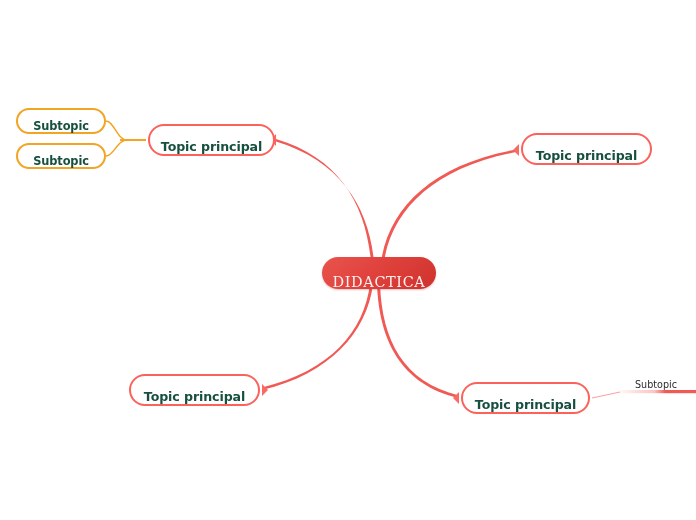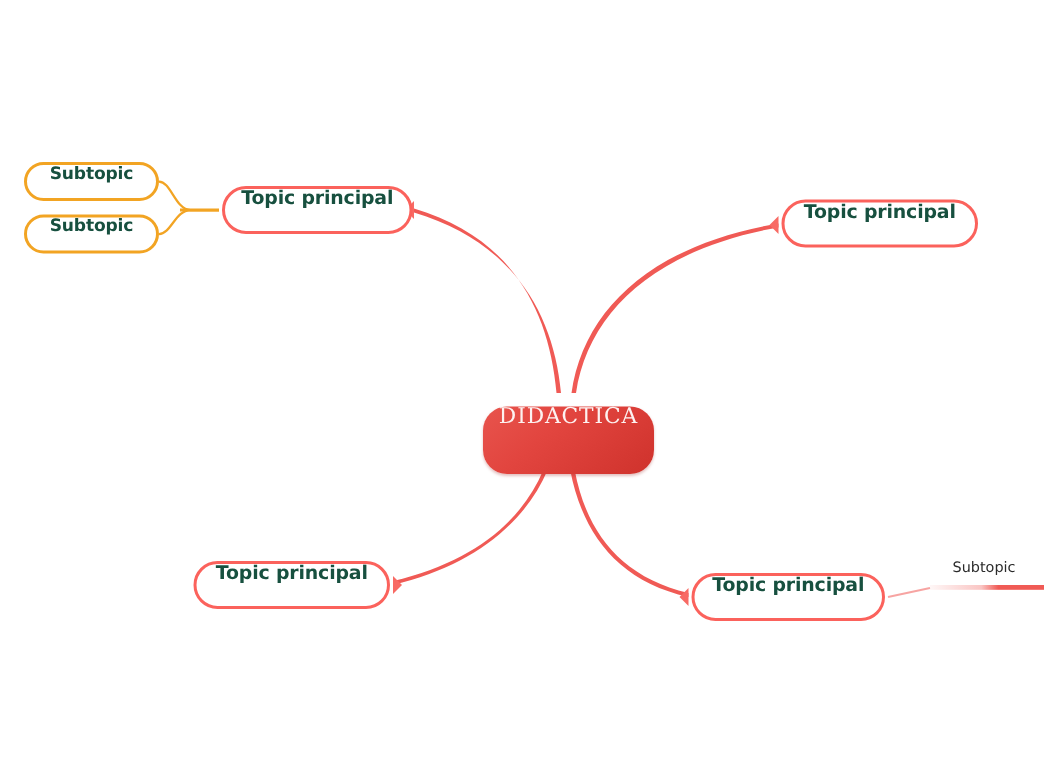--- a/index.html
+++ b/index.html
@@ -24,30 +24,30 @@
     left: 0;
     top: 0;
     width: 696px;
     height: 520px;
     pointer-events: none;
   }
   .node {
     position: absolute;
     box-sizing: border-box;
     display: flex;
-    align-items: flex-start;
+    align-items: flex-end;
     justify-content: center;
     white-space: nowrap;
   }
   
   #node-root {
     left: 322px;
-    top: 271px;
+    top: 257px;
     width: 114px;
-    height: 45px;
+    height: 32px;
     border-radius: 16px;
     background: linear-gradient(140deg, #e8544d 0%, #e2453f 38%, #cf322c 100%);
     box-shadow: 0 1px 2px rgba(150,30,25,0.28);
     z-index: 5;
   }
   #node-root .label {
     font-family: "DejaVu Serif", serif;
     font-size: 14.5px;
     letter-spacing: 0.6px;
     color: #fdf2f1;

